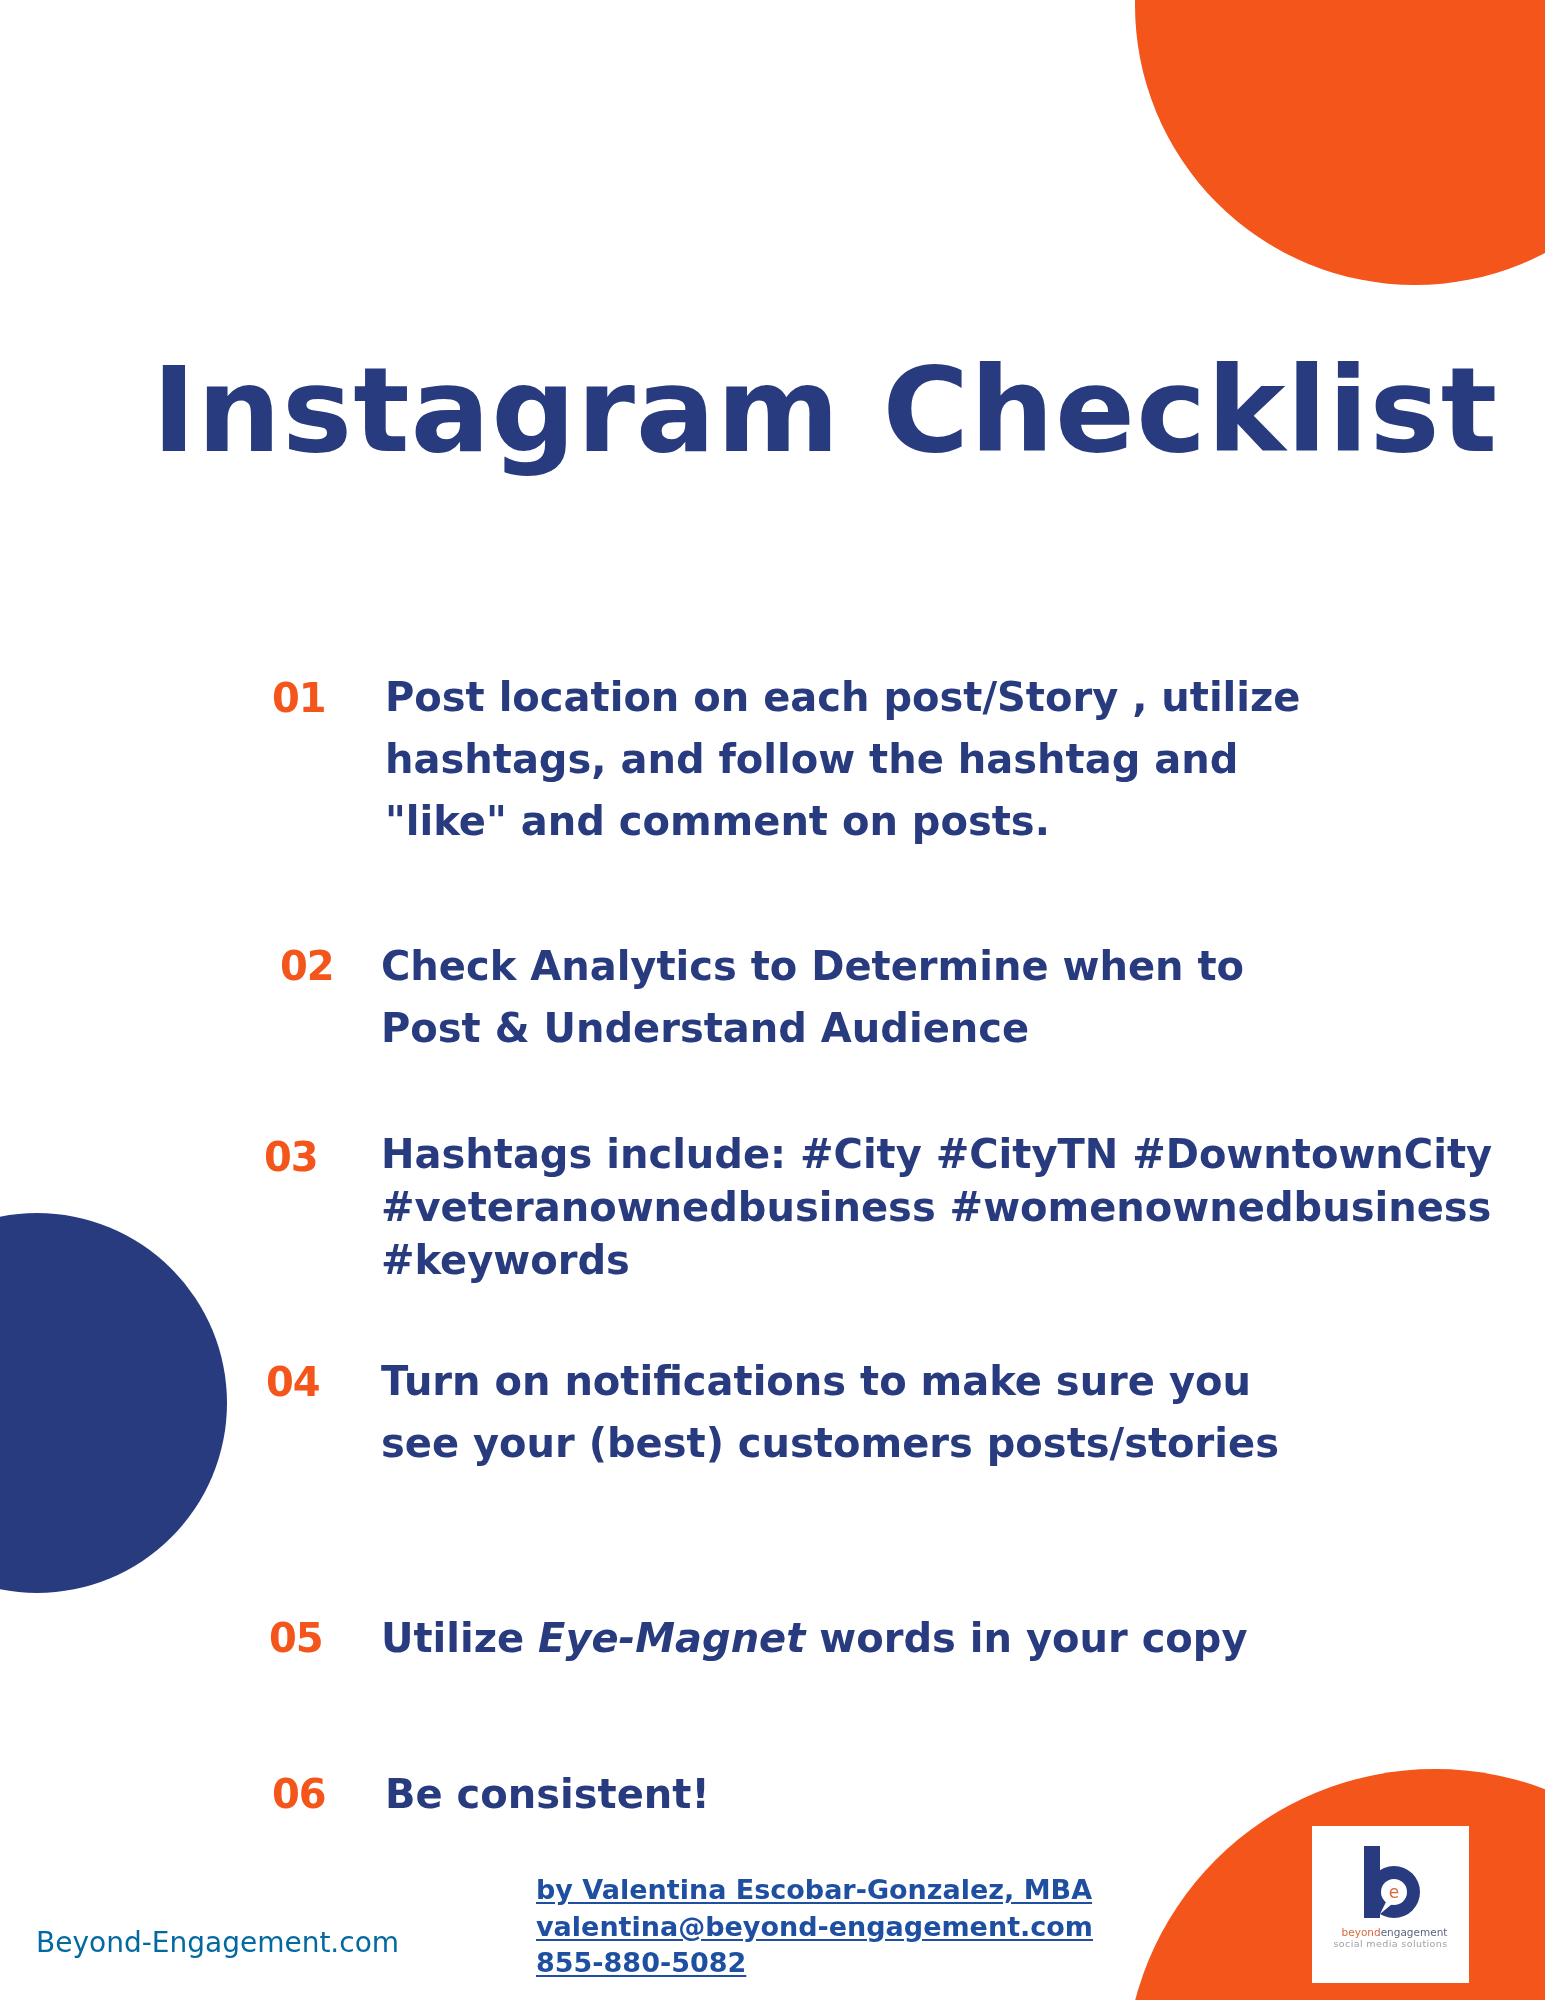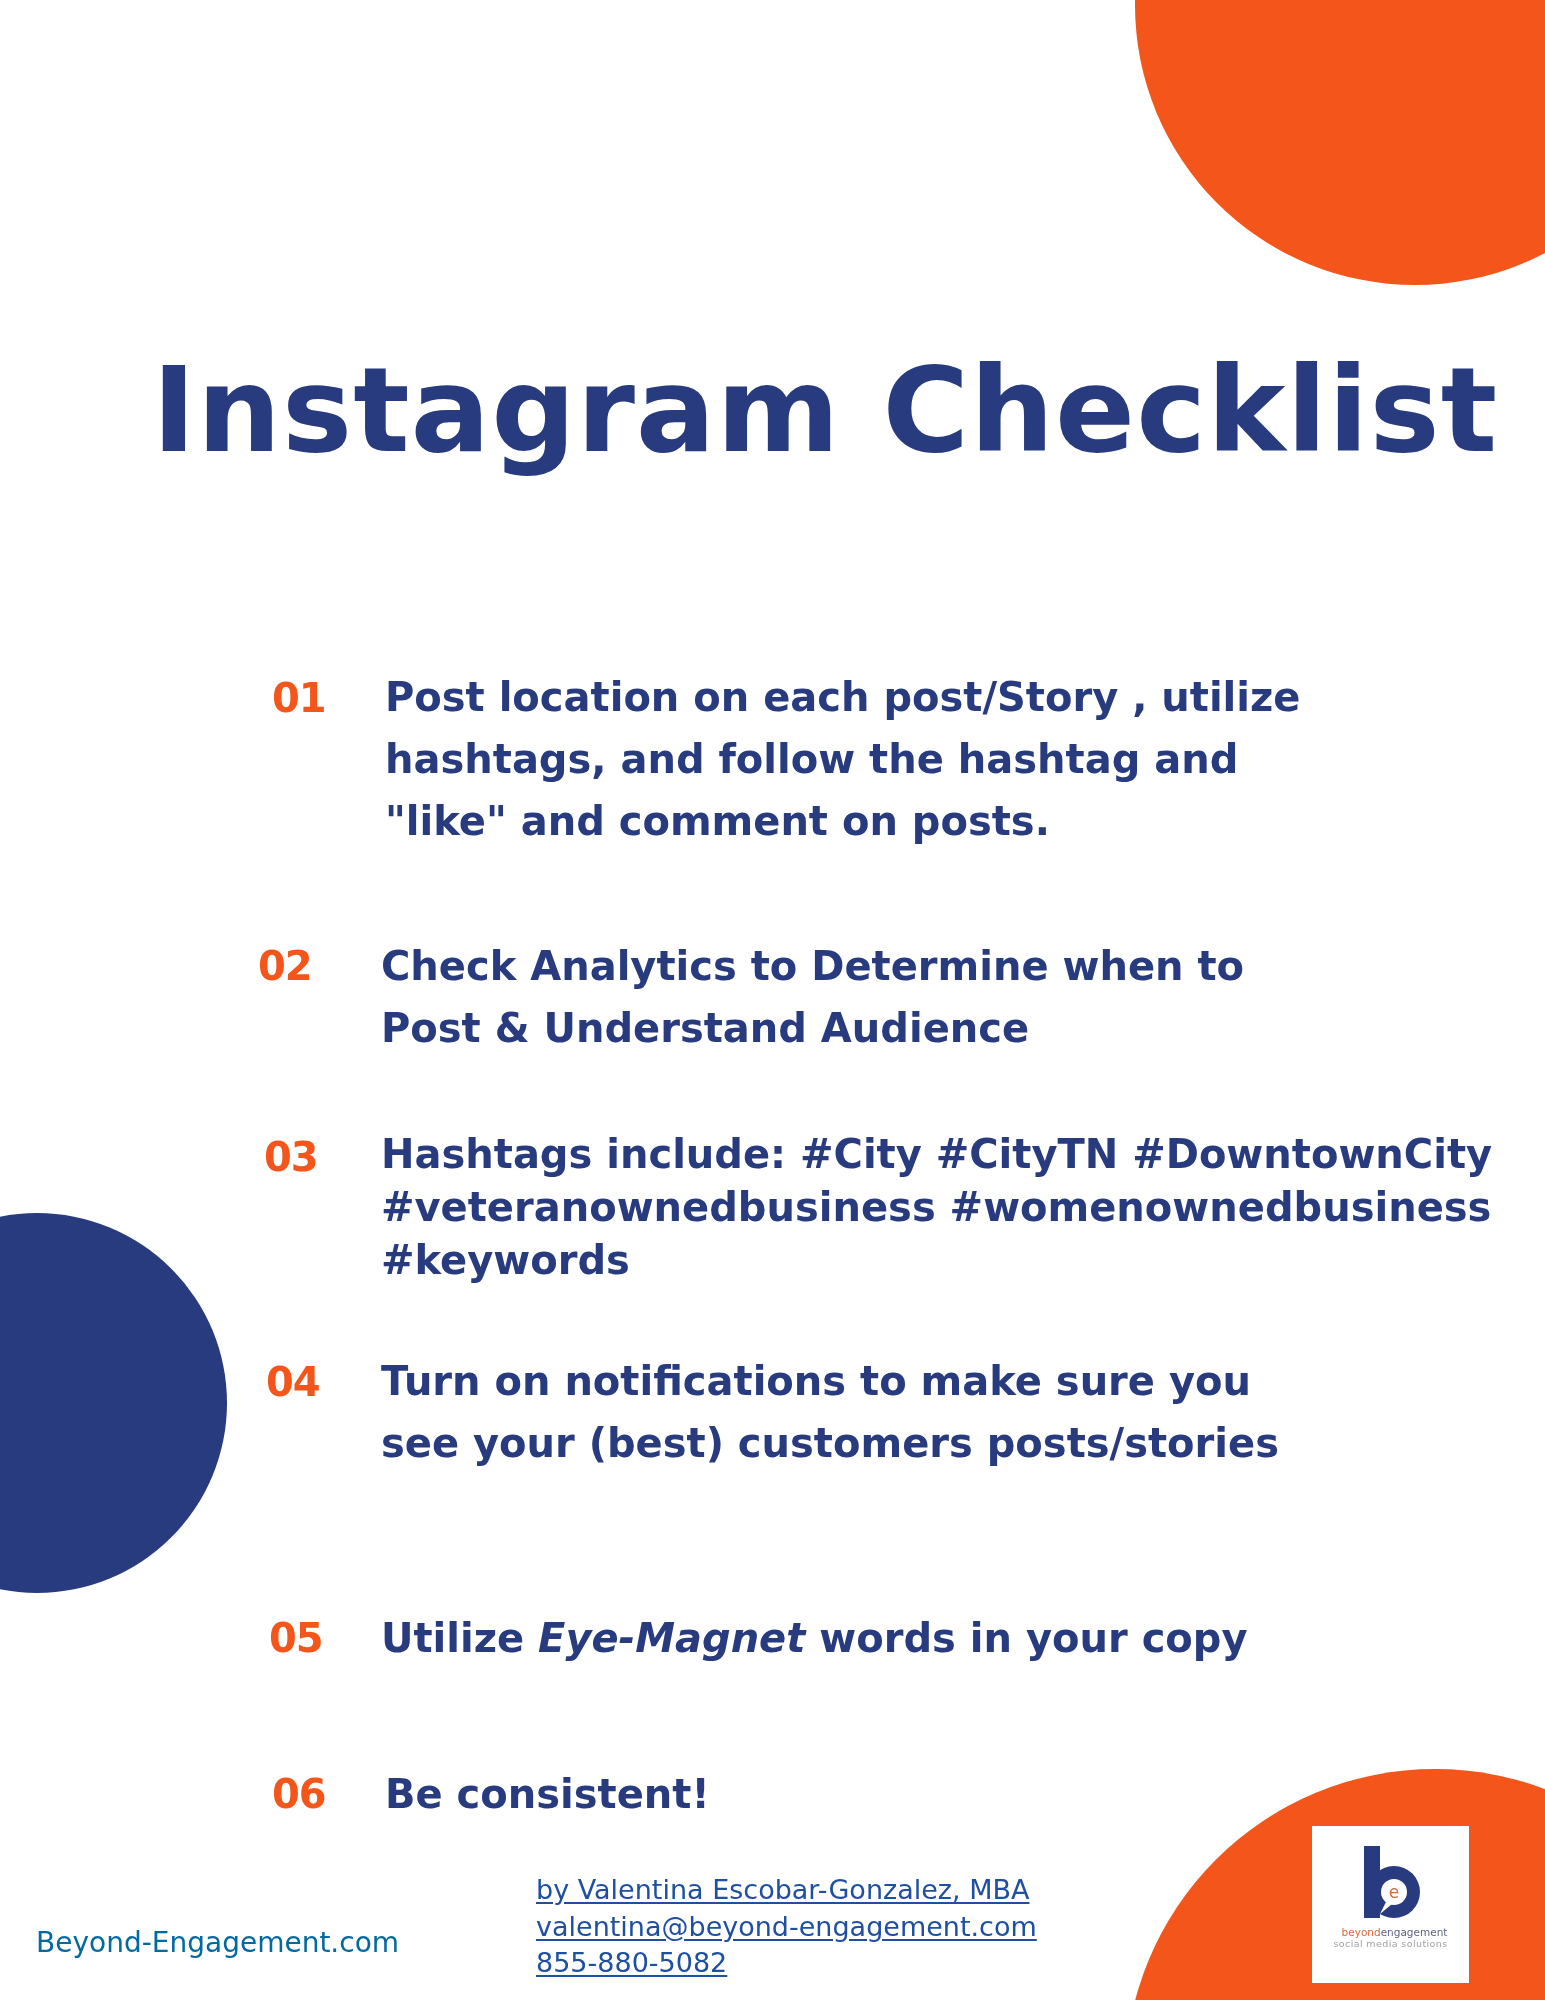--- a/index.html
+++ b/index.html
@@ -9,21 +9,21 @@
   #c-top { left:1135px; top:-275px; width:560px; height:560px; background:#f4551a; }
   #c-left { left:-153px; top:1213px; width:380px; height:380px; background:#283b7e; }
   #c-bottom { left:1125px; top:1769px; width:620px; height:620px; background:#f4551a; }
   .title { position:absolute; left:152px; top:340px; font-size:118px; font-weight:bold;
            letter-spacing:1px; color:#283b7e; white-space:nowrap; line-height:1.2;text-align:right; }
   .num { position:absolute; font-weight:bold; color:#f4551a; font-size:40px; line-height:1; letter-spacing:-1px; }
   .txt { position:absolute; font-weight:bold; color:#283b7e; font-size:40px; line-height:62px; white-space:nowrap; }
   .txt.it { font-size:40px; line-height:53px; }
   .em { font-style:italic; }
   .site { position:absolute; left:36px; top:1926px; font-size:28px; color:#0369a1; white-space:nowrap; }
-  .footer { position:absolute; left:536px; top:1872px; font-size:27px; font-weight:normal; color:#1e4fa1; line-height:36.5px; }
+  .footer { position:absolute; left:536px; top:1872px; font-size:27px; font-weight:bold; color:#1e4fa1; line-height:36.5px; }
   .footer a { display:block; color:#1e4fa1; text-decoration:underline; text-underline-offset:3px; white-space:nowrap; }
   .logo { position:absolute; left:1312px; top:1826px; width:157px; height:157px; background:#ffffff;
           display:flex; flex-direction:column; align-items:center; }
   .logo svg { margin-top:16px; }
   .logo .l1 { font-size:10.5px; color:#5f6383; margin-top:4px; white-space:nowrap; }
   .logo .l1 span { color:#d9683b;margin-left:8px; }
   .logo .l2 { font-size:9.5px; color:#a0a0a6; white-space:nowrap; letter-spacing:0.4px; }
 </style>
 </head>
 <body>
@@ -37,21 +37,21 @@
 <div>
   <div class="num" style="left:272px; top:678px;">01</div>
   <div class="txt" style="left:385px; top:666px;">
     <div>Post location on each post/Story , utilize</div>
     <div>hashtags, and follow the hashtag and</div>
     <div>"like" and comment on posts.</div>
   </div>
 </div>
 
 <div>
-  <div class="num" style="left:258px; top:946px;">02</div>
+  <div class="num" style="left:280px; top:946px;">02</div>
   <div class="txt" style="left:381px; top:935px;">
     <div>Check Analytics to Determine when to</div>
     <div>Post &amp; Understand Audience</div>
   </div>
 </div>
 
 <div>
   <div class="num" style="left:264px; top:1137px;">03</div>
   <div class="txt it" style="left:381px; top:1128px;">
     <div>Hashtags include: #City #CityTN #DowntownCity</div>

